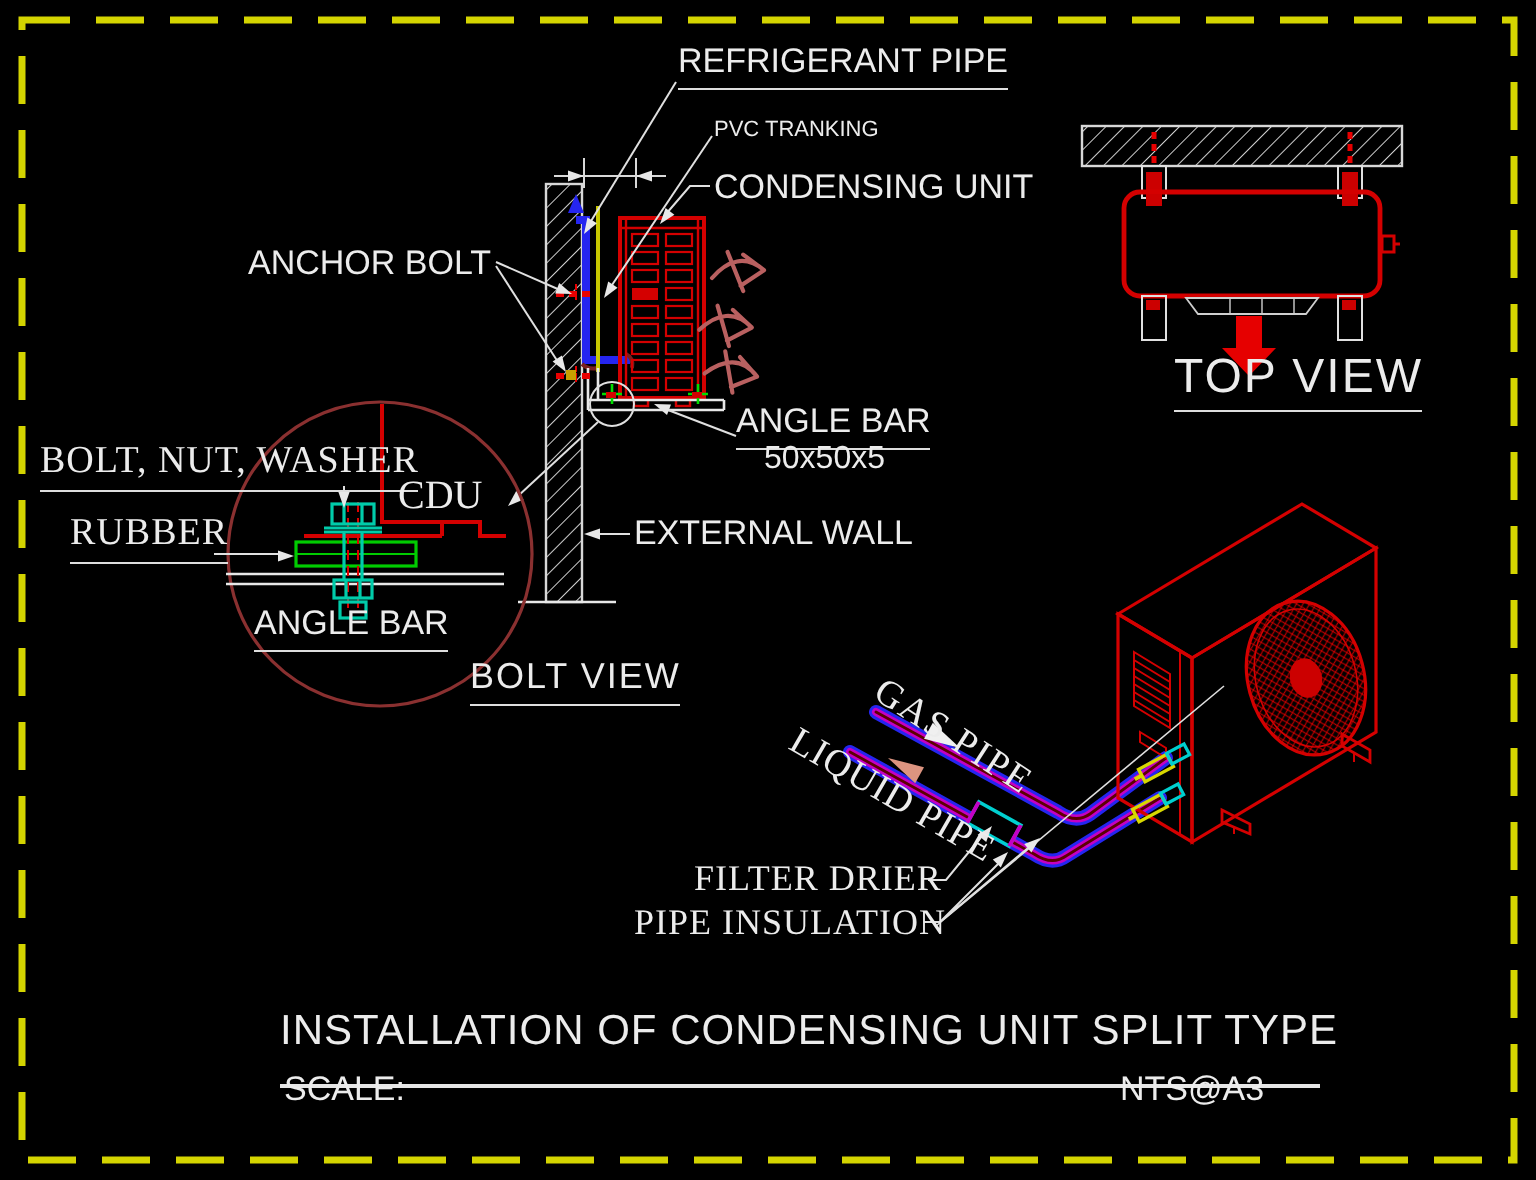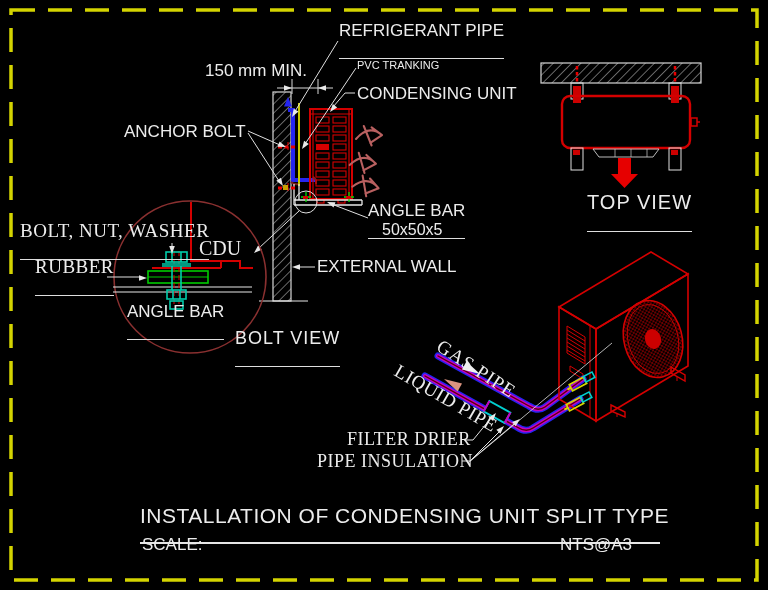--- a/index.html
+++ b/index.html
@@ -2,21 +2,21 @@
 <html><head>
 <meta charset="utf-8">
 <style>
   html,body{margin:0;padding:0;background:#000;}
   #sheet{position:relative;width:768px;height:590px;background:#000;overflow:hidden;
          font-family:"Liberation Sans",sans-serif;}
   #sheet svg{position:absolute;left:0;top:0;}
   .lbl{position:absolute;color:#ececec;white-space:nowrap;line-height:1.05;
        font-family:"Liberation Sans",sans-serif;}
   .serif{font-family:"Liberation Serif",serif;}
-  .ul{border-bottom:1.5px solid #dedede;padding-bottom:18px;}
+  .ul{border-bottom:1.5px solid #dedede;padding-bottom:4px;}
   .rot{transform-origin:left top;}
   .title{letter-spacing:.5px;border-bottom:2px solid #e6e6e6;padding-bottom:15px;text-align:center;}
 </style>
 </head>
 <body>
 
 <div id="sheet">
 
 <svg width="768" height="590" viewBox="0 0 768 590">
   <defs>
@@ -223,37 +223,36 @@
       <path d="M464,440 H473 L491,418"></path>
       <path d="M462,461 H470 L499,432 M470,461 L514,424"></path>
     </g>
     <polygon points="496,413 493.1,421 488.8,417.4" fill="#e8e8e8"></polygon>
     <polygon points="504,426 500.4,433.7 496.4,429.8" fill="#e8e8e8"></polygon>
     <polygon points="520,419 515.7,426.3 512.1,422" fill="#e8e8e8"></polygon>
   </g>
 
 </svg>
 
-<div class="lbl" style="left:205px;top:62px;font-size:17px">150 mm MIN.</div>
 
 <div class="lbl ul" style="left:339px;top:22px;font-size:17px">REFRIGERANT PIPE</div>
 <div class="lbl" style="left:357px;top:60px;font-size:11px">PVC TRANKING</div>
 <div class="lbl" style="left:357px;top:85px;font-size:17px">CONDENSING UNIT</div>
 <div class="lbl" style="left:124px;top:123px;font-size:17px">ANCHOR BOLT</div>
 <div class="lbl ul" style="left:368px;top:202px;font-size:17px">ANGLE BAR</div>
 <div class="lbl" style="left:382px;top:222px;font-size:16px">50x50x5</div>
 <div class="lbl" style="left:317px;top:258px;font-size:17px">EXTERNAL WALL</div>
 <div class="lbl ul" style="left:235px;top:329px;font-size:18px;letter-spacing:1px">BOLT VIEW</div>
 
 <div class="lbl serif ul" style="left:20px;top:221px;font-size:19px;letter-spacing:.5px">BOLT, NUT, WASHER</div>
 <div class="lbl serif ul" style="left:35px;top:257px;font-size:19px;letter-spacing:.5px">RUBBER</div>
 <div class="lbl serif" style="left:199px;top:238px;font-size:20px">CDU</div>
 <div class="lbl ul" style="left:127px;top:303px;font-size:17px">ANGLE BAR</div>
 
-<div class="lbl ul" style="left:587px;top:192px;font-size:20px;letter-spacing:1px">TOP VIEW</div>
+<div class="lbl ul" style="left:587px;top:176px;font-size:24px;letter-spacing:1px">TOP VIEW</div>
 
 <div class="lbl serif rot" style="left:444px;top:336px;font-size:19px;letter-spacing:1px;transform:rotate(33deg)">GAS PIPE</div>
 <div class="lbl serif rot" style="left:401px;top:361px;font-size:19px;letter-spacing:.5px;transform:rotate(30deg)">LIQUID PIPE</div>
 <div class="lbl serif" style="left:347px;top:430px;font-size:18px;letter-spacing:.5px">FILTER DRIER</div>
 <div class="lbl serif" style="left:317px;top:452px;font-size:18px;letter-spacing:.5px">PIPE INSULATION</div>
 
 <div class="lbl title" style="left:140px;top:505px;width:520px;font-size:21px">INSTALLATION OF CONDENSING UNIT SPLIT TYPE</div>
 <div class="lbl" style="left:142px;top:536px;font-size:17px">SCALE:</div>
 <div class="lbl" style="left:560px;top:536px;width:98px;text-align:left;font-size:17px">NTS@A3</div>
 

